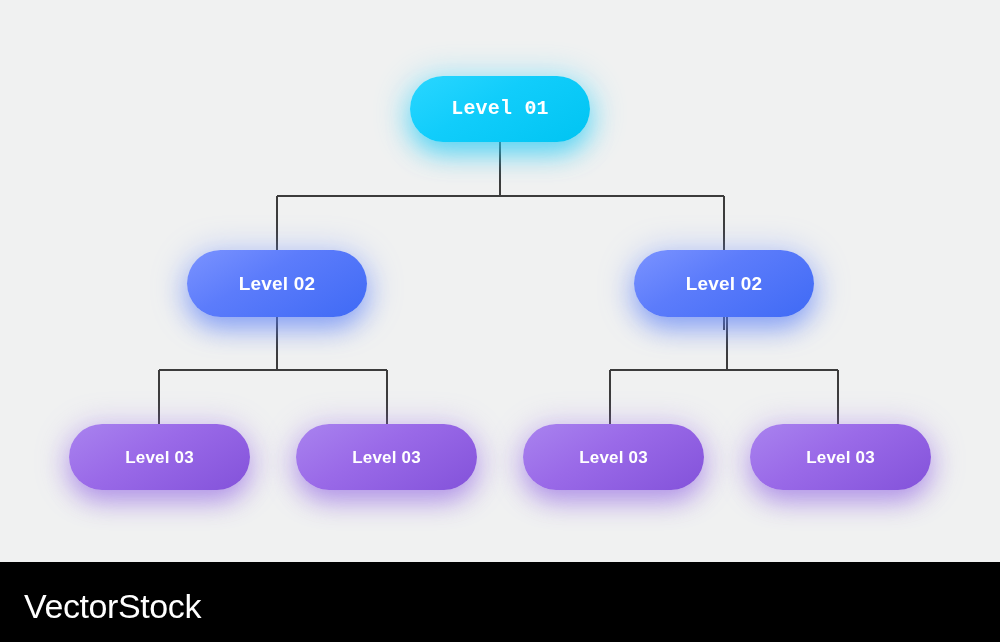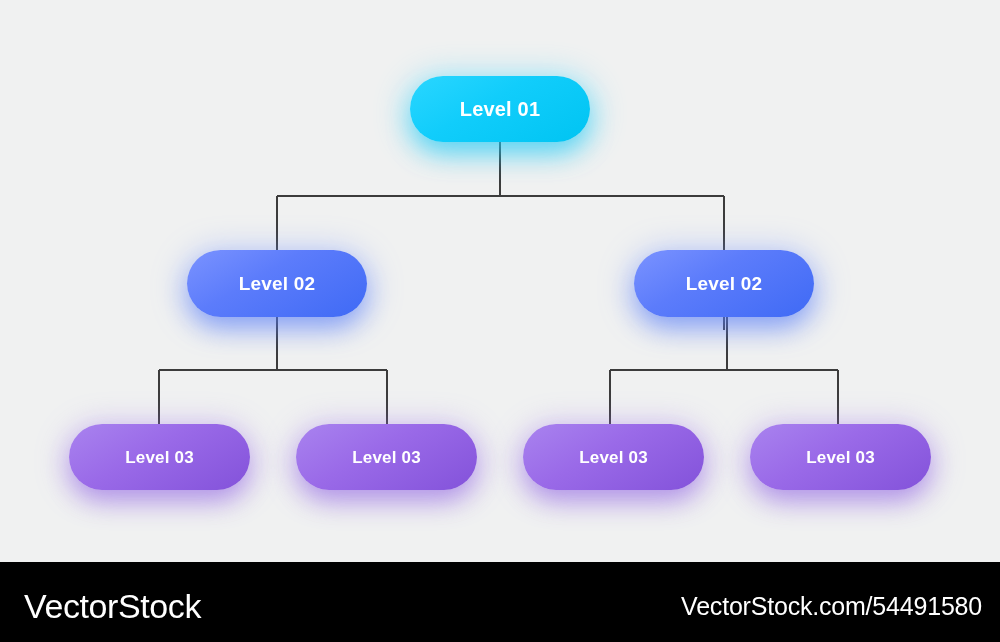--- a/index.html
+++ b/index.html
@@ -63,20 +63,21 @@
   }
 
   
   .node.lvl1 {
     background: linear-gradient(150deg, #2ad6ff 0%, #11cdfb 42%, #00c4f2 100%);
     box-shadow:
       0 0 0 0 rgba(0, 0, 0, 0),
       0 14px 26px -4px rgba(22, 196, 240, 0.55),
       0 4px 30px 6px rgba(60, 215, 255, 0.42);
     font-size: 20px;
+    font-family: Liberation Mono, monospace;
   }
 
   
   .node.lvl2 {
     background: linear-gradient(150deg, #7b93ff 0%, #5c7cfb 40%, #3f6af5 100%);
     box-shadow:
       0 14px 26px -4px rgba(70, 110, 245, 0.48),
       0 4px 30px 6px rgba(120, 150, 255, 0.40);
     font-size: 19px;
     justify-content: center;
@@ -167,16 +168,15 @@
       <span class="node-label">Level 03</span>
     </div>
     <div class="node lvl3" style="left: 750px; top: 424px; width: 181px; height: 66px;">
       <span class="node-label">Level 03</span>
     </div>
 
   </div>
 
   <div id="footer">
     <span id="brand">VectorStock</span>
-    <span id="credit">VectorStock.com/54491580</span>
   </div>
 
 </div>
 
 </body></html>

